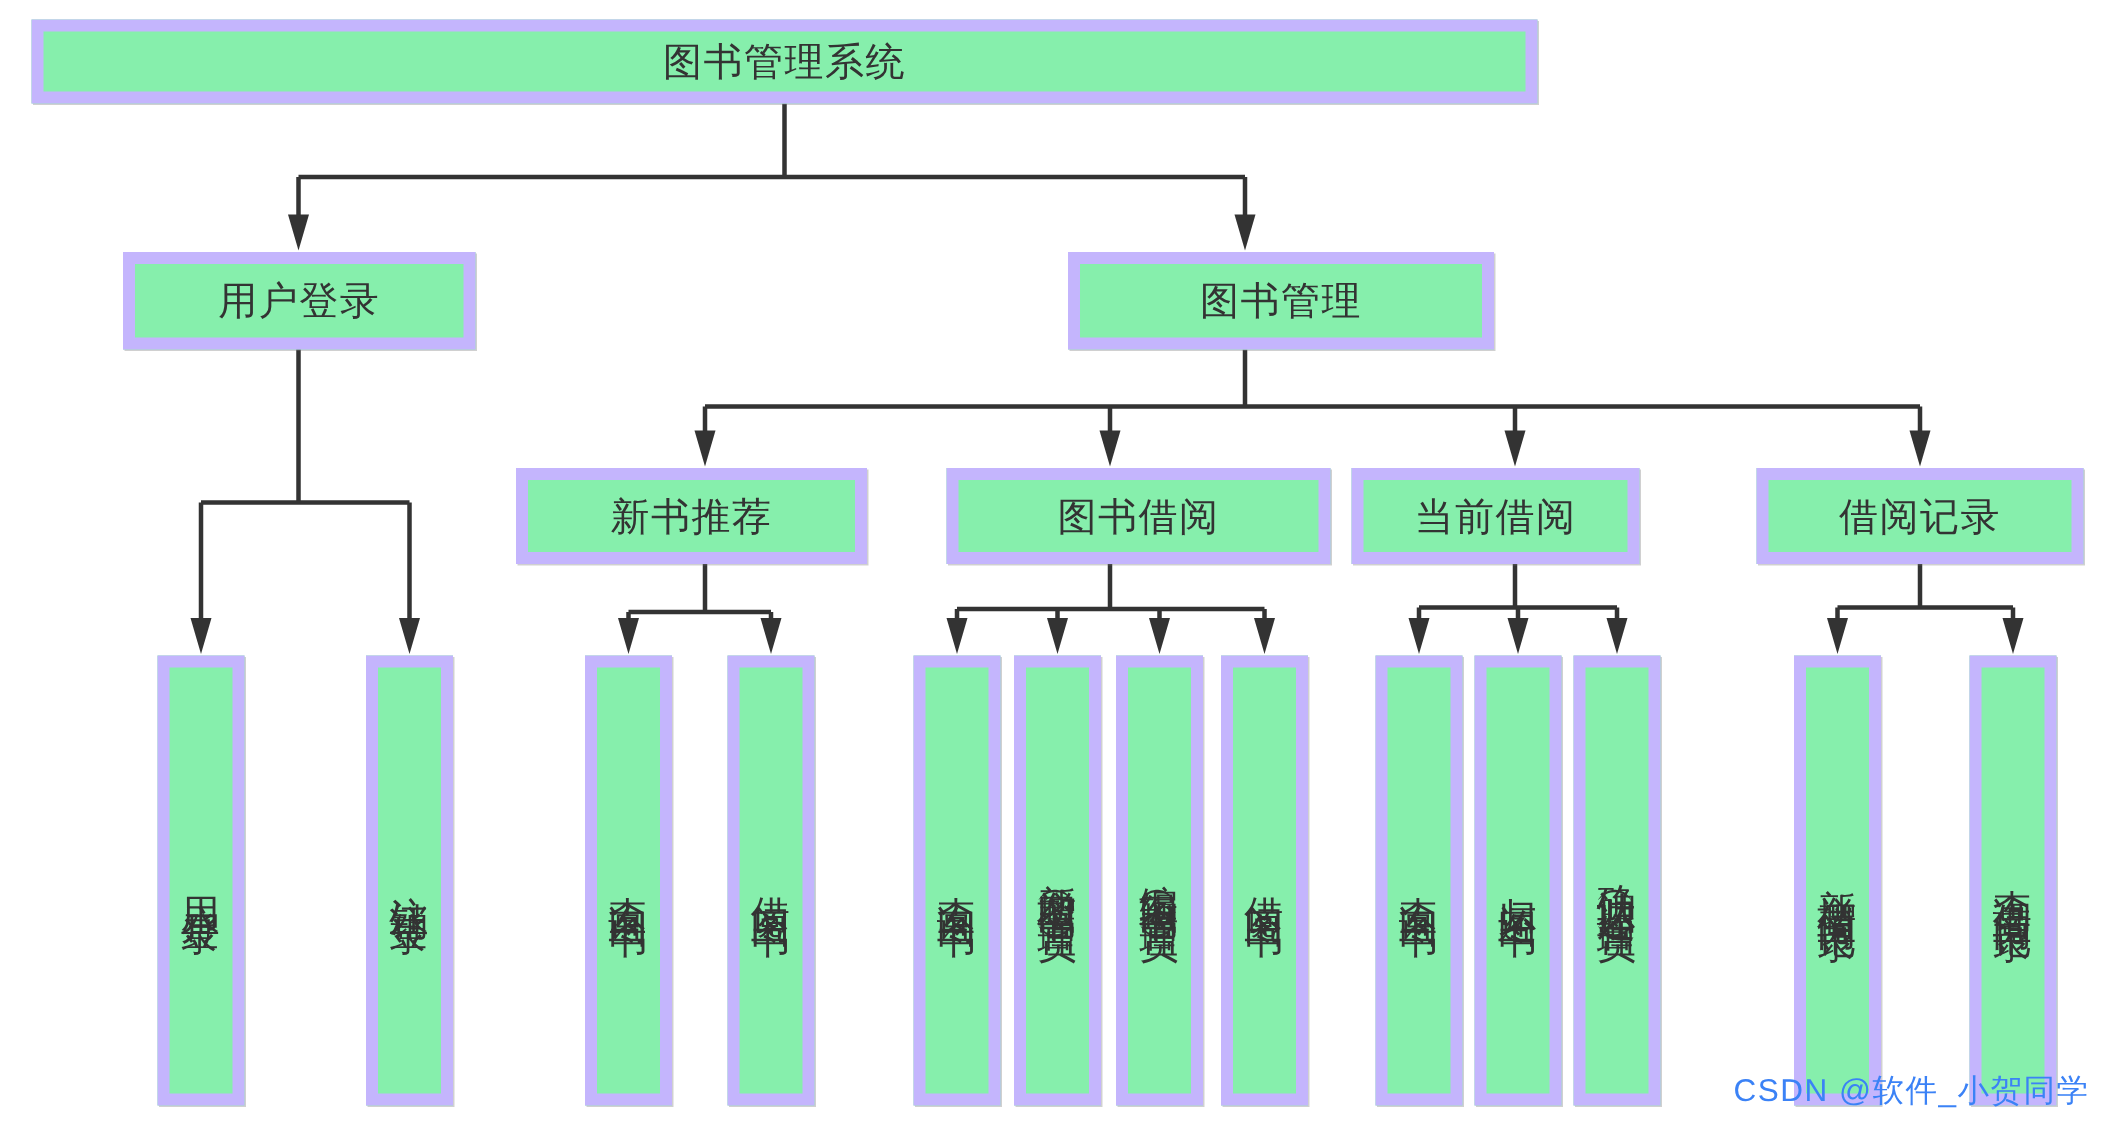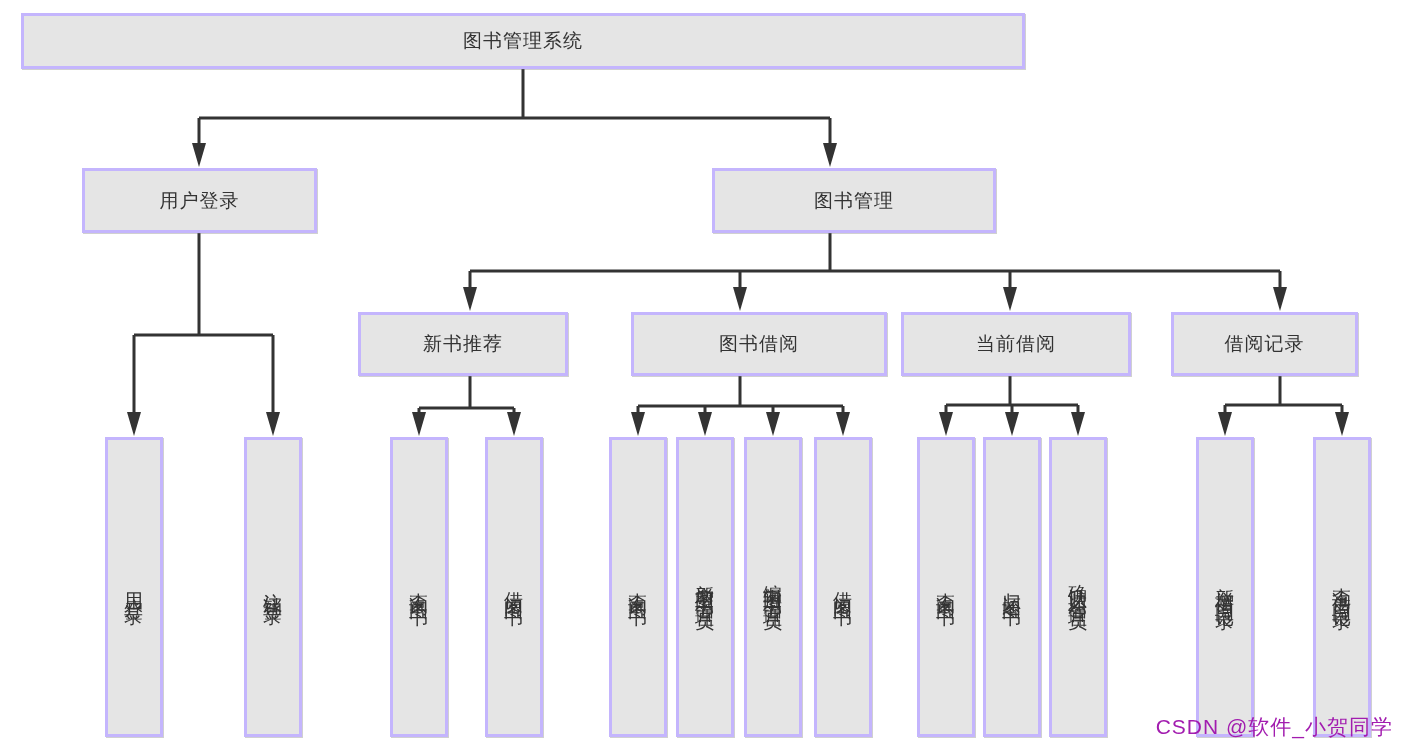--- a/index.html
+++ b/index.html
@@ -13,43 +13,43 @@
   }
   #connectors {
     position: absolute;
     left: 0; top: 0;
     width: 1405px; height: 747px;
     pointer-events: none;
   }
   .node {
     position: absolute;
     box-sizing: border-box;
-    background: #e5e5e5;
-    border: 3px solid #c4b5fd;
+    background: #86efac;
+    border: 8px solid #c4b5fd;
     display: flex;
     align-items: center;
     justify-content: center;
     color: #333333;
-    font-size: 19px;
+    font-size: 26px;
     letter-spacing: 1px;
     box-shadow: 1px 1px 0 rgba(120,120,120,0.35);
   }
   .leaf .vtext {
     writing-mode: vertical-rl;
     text-orientation: mixed;
     letter-spacing: 5px;
     line-height: 1;
     white-space: nowrap;
   }
   .watermark {
     position: absolute;
     right: 12px;
     bottom: 6px;
     font-size: 21px;
-    color: #a21caf;
+    color: #3b82f6;
     letter-spacing: 1px;
     z-index: 5;
   }
 </style>
 </head>
 <body>
 
 <div id="stage">
 
   <svg id="connectors" viewBox="0 0 1405 747" xmlns="http://www.w3.org/2000/svg">
@@ -87,30 +87,30 @@
     <span>图书管理系统</span>
   </div>
 
   <div class="node" style="left:82px; top:168px; width:235px; height:65px;">
     <span>用户登录</span>
   </div>
   <div class="node" style="left:712px; top:168px; width:284px; height:65px;">
     <span>图书管理</span>
   </div>
 
-  <div class="node" style="left:358px; top:312px; width:210px; height:64px;">
+  <div class="node" style="left:344px; top:312px; width:234px; height:64px;">
     <span>新书推荐</span>
   </div>
   <div class="node" style="left:631px; top:312px; width:256px; height:64px;">
     <span>图书借阅</span>
   </div>
-  <div class="node" style="left:901px; top:312px; width:230px; height:64px;">
+  <div class="node" style="left:901px; top:312px; width:192px; height:64px;">
     <span>当前借阅</span>
   </div>
-  <div class="node" style="left:1171px; top:312px; width:187px; height:64px;font-family:Liberation Mono, monospace;">
+  <div class="node" style="left:1171px; top:312px; width:218px; height:64px;font-family:Liberation Mono, monospace;">
     <span>借阅记录</span>
   </div>
 
   <div class="node leaf" style="left:105px; top:437px; width:58px; height:300px;">
     <span class="vtext">用户登录</span>
   </div>
   <div class="node leaf" style="left:244px; top:437px; width:58px; height:300px;">
     <span class="vtext">注销登录</span>
   </div>
 

